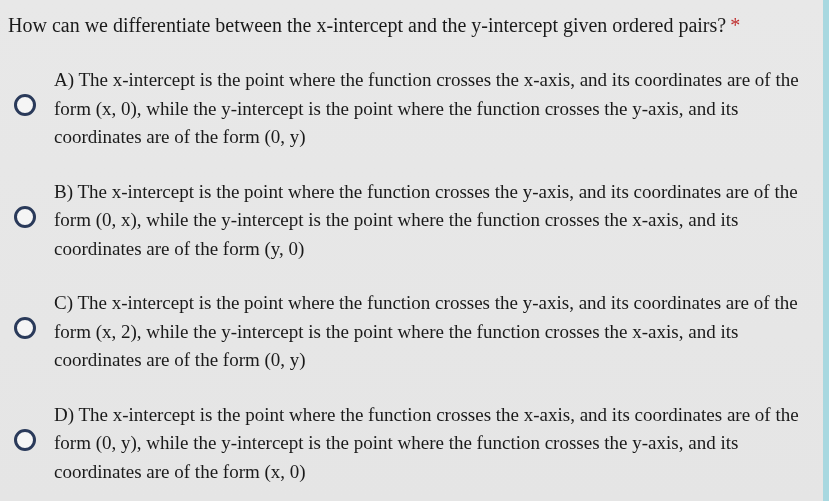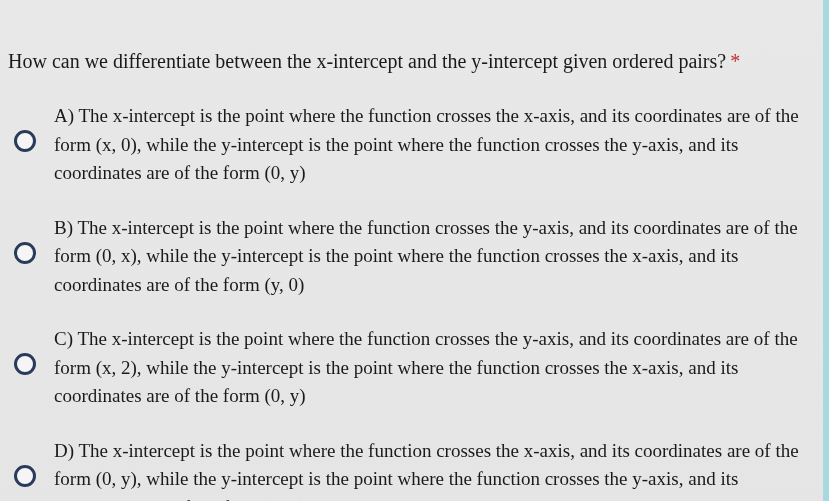--- a/index.html
+++ b/index.html
@@ -22,21 +22,20 @@
     right: 0;
     top: 0;
     bottom: 0;
     width: 6px;
     background: #a8d8e0;
   }
   .question-row {
     display: flex;
     align-items: baseline;
     margin-bottom: 28px;
-    margin-top: 36px;
   }
   .question-text {
     font-size: 20px;
     line-height: 1.3;
   }
   .asterisk {
     color: #c03030;
     margin-left: 4px;
     font-size: 20px;
   }

